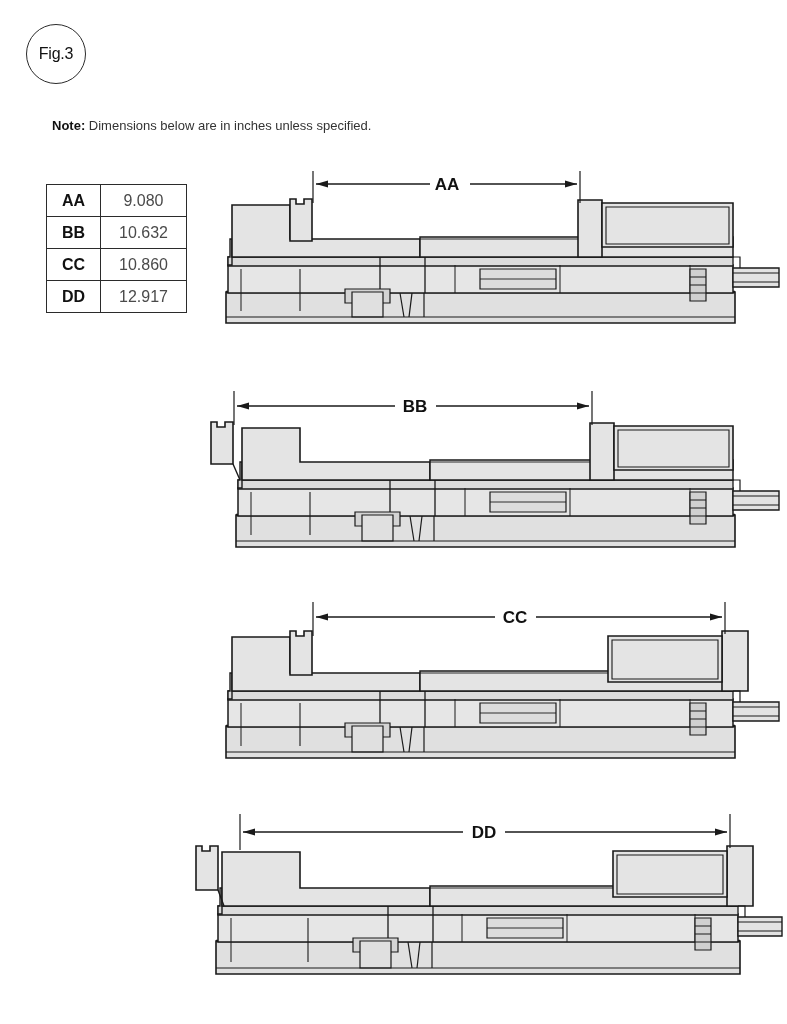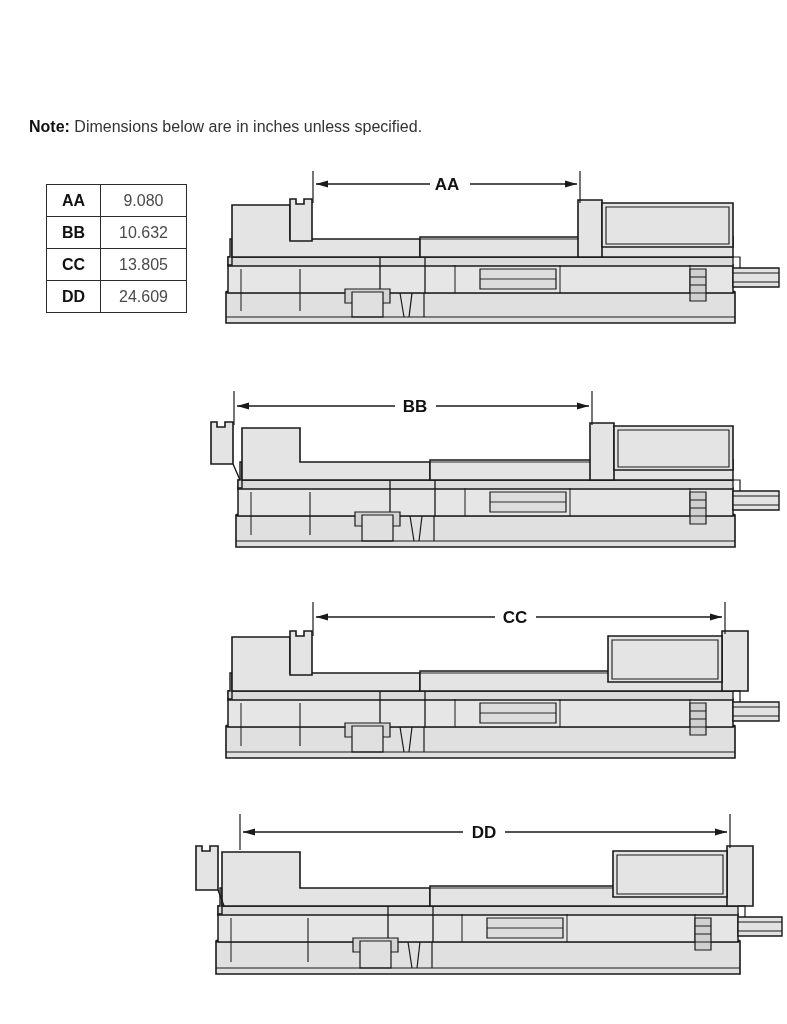--- a/index.html
+++ b/index.html
@@ -35,22 +35,22 @@
     font-size: 34px;
     font-weight: bold;
     letter-spacing: 0.4px;
     color: #111;
     white-space: nowrap;
   }
 
   
   .note {
     position: absolute;
-    left: 29px; top: 118px;
-    font-size: 16px;
+    left: 52px; top: 118px;
+    font-size: 13px;
     color: #333;
     white-space: nowrap;
   }
   .note b { color: #111; }
 
   
   .dim-table {
     position: absolute;
     left: 46px; top: 184px;
     border-collapse: collapse;
@@ -75,43 +75,46 @@
   }
 
   
   .fig { position: absolute; left: 0; }
   .fig svg { display: block; }
 </style>
 </head>
 <body>
 
 <div class="header">
+  <div class="fig-badge">
+    <span>Fig.3</span>
+  </div>
 </div>
 
 <div class="note">
   <b>Note:</b><span> Dimensions below are in inches unless specified.</span>
 </div>
 
 <table class="dim-table">
   <tbody>
     <tr>
       <td class="k">AA</td>
       <td class="v">9.080</td>
     </tr>
     <tr>
       <td class="k">BB</td>
       <td class="v">10.632</td>
     </tr>
     <tr>
       <td class="k">CC</td>
-      <td class="v">13.805</td>
+      <td class="v">10.860</td>
     </tr>
     <tr>
       <td class="k">DD</td>
-      <td class="v">24.609</td>
+      <td class="v">12.917</td>
     </tr>
   </tbody>
 </table>
 
 <div class="fig" id="fig-aa" style="top:165px;">
   <svg width="787" height="185" viewBox="0 0 787 185">
     <g class="vise">
 
       <path d="M226,127 L735,127 L735,158 L226,158 Z" fill="#e0e0e0" stroke="#1a1a1a" stroke-width="1.6"></path>
       <path d="M226,127 L735,127" stroke="#1a1a1a" stroke-width="2.4"></path>

